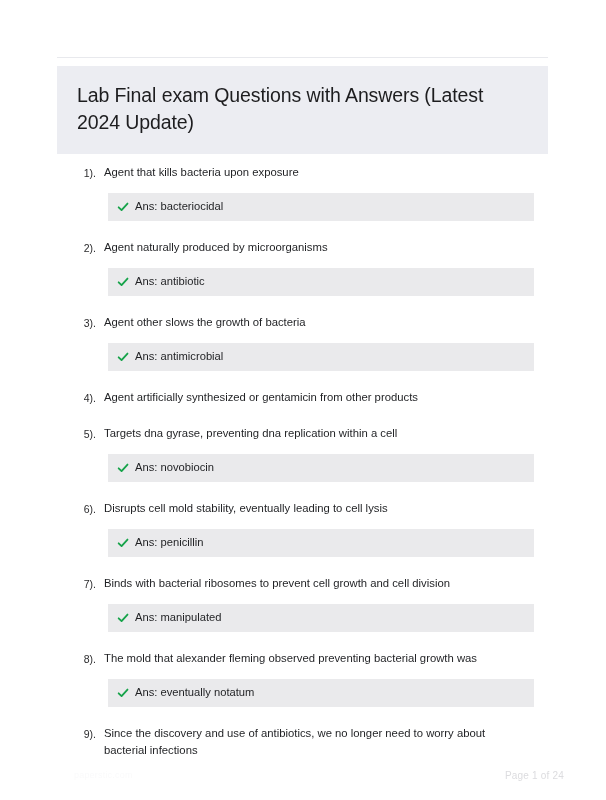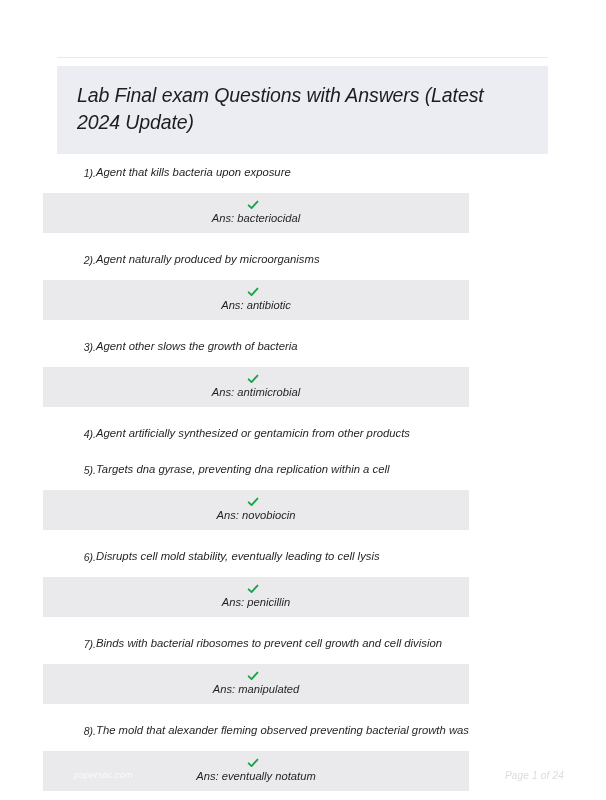--- a/index.html
+++ b/index.html
@@ -14,21 +14,20 @@
     -webkit-font-smoothing: antialiased;
     overflow: hidden;
   }
 
   .page {
     position: relative;
     width: 606px;
     height: 800px;
     background: #ffffff;
     box-sizing: border-box;
-    font-style: italic;
   }
 
   
   .top-rule {
     position: absolute;
     left: 57px;
     top: 57px;
     width: 491px;
     height: 1px;
     background: #e8e9ed;
@@ -72,36 +71,35 @@
   .q-num {
     width: 26px;
     flex: 0 0 26px;
     text-align: right;
     font-size: 10.5px;
     line-height: 17px;
     color: #2b2b2d;
     padding-top: 1px;
   }
   .q-text {
-    margin-left: 0;
+    margin-left: 8px;
     max-width: 412px;
     font-size: 11.3px;
     line-height: 17px;
     color: #1f2023;
   }
 
   .ans-bar {
-    margin: 11px 0 0 43px;
+    margin: 11px 0 0 108px;
     width: 426px;
     box-sizing: border-box;
     background: #eaeaec;
     padding: 6px 9px 7px 9px;
     display: flex;
     align-items: center;
-    flex-direction: column;
   }
   .check-icon {
     flex: 0 0 auto;
     width: 12px;
     height: 12px;
     margin-right: 6px;
     display: block;
   }
   .ans-text {
     font-size: 11.2px;

